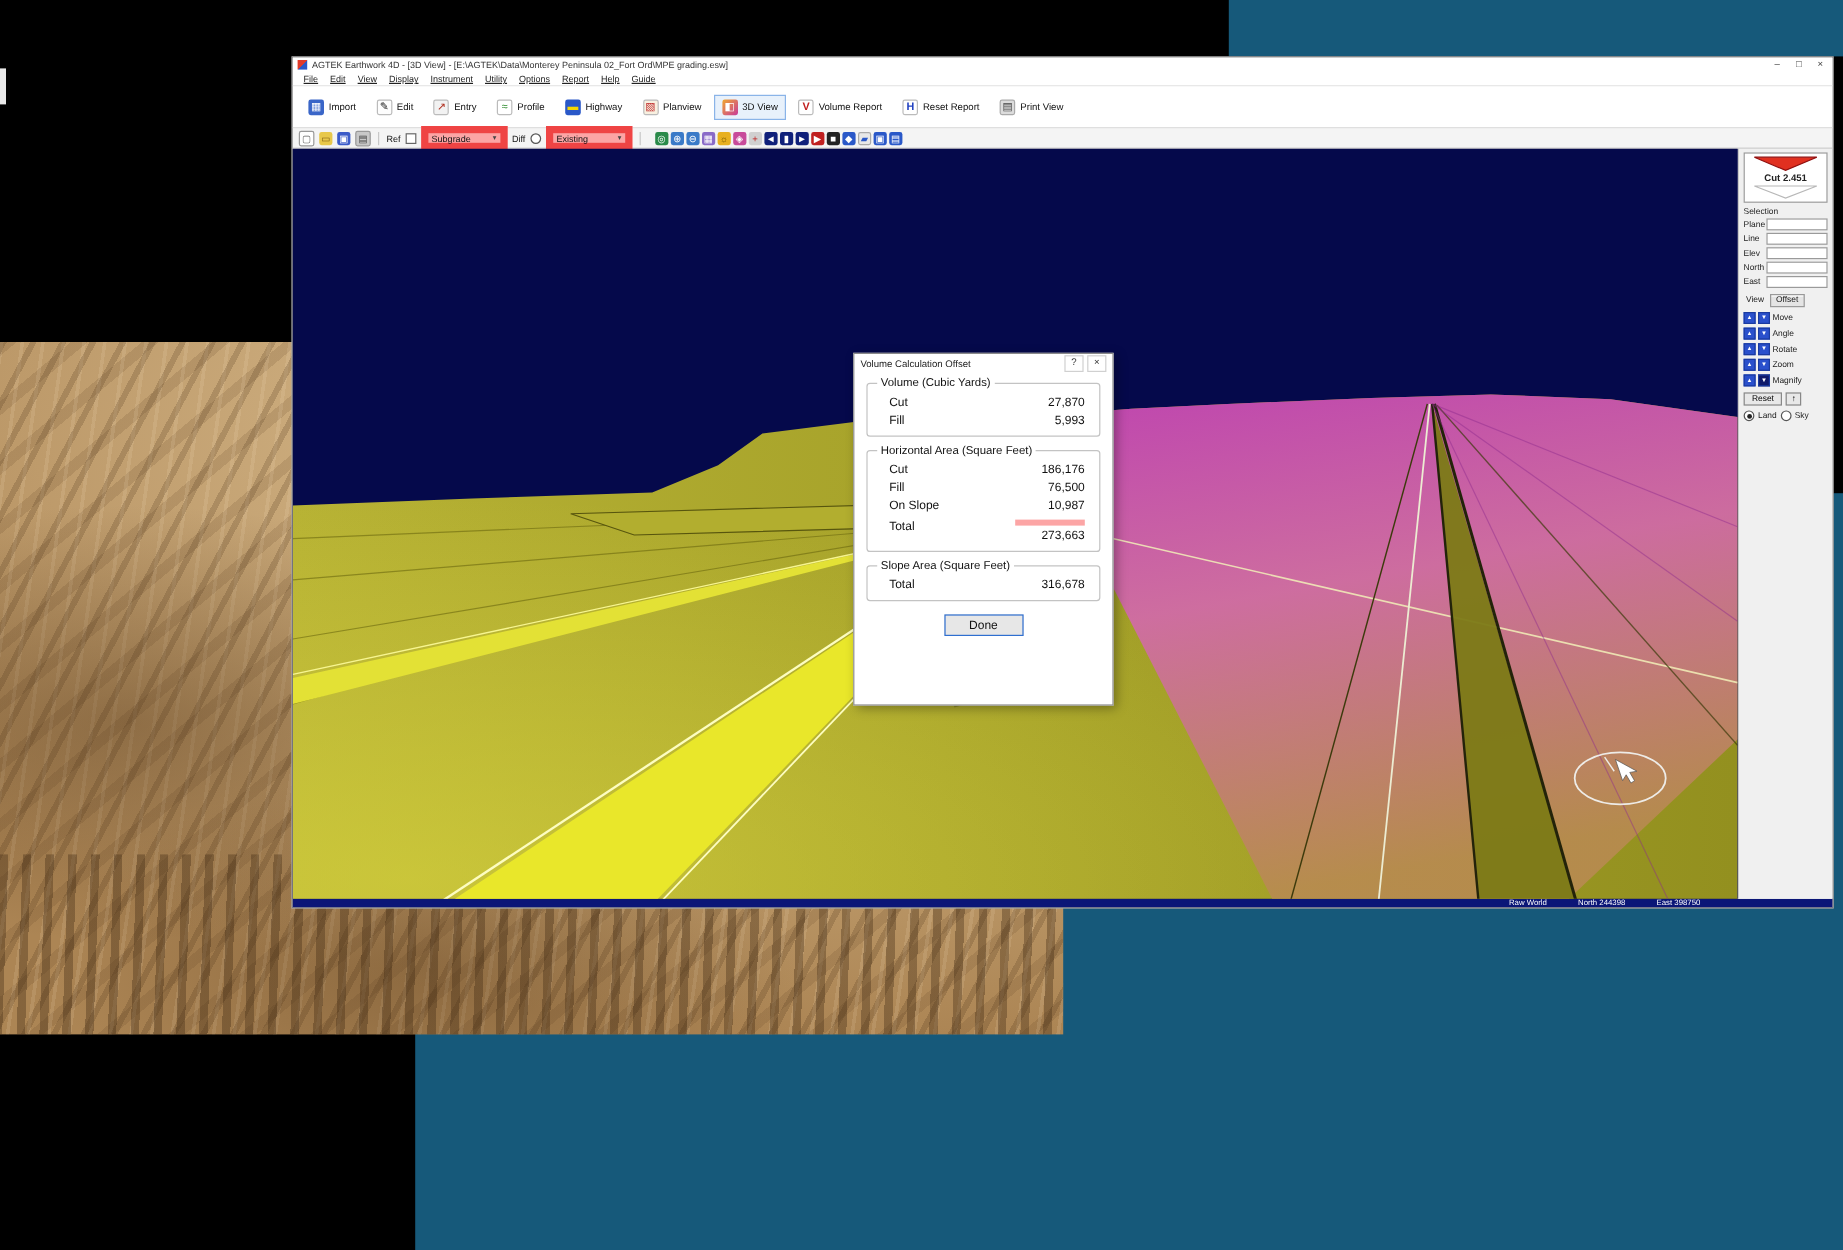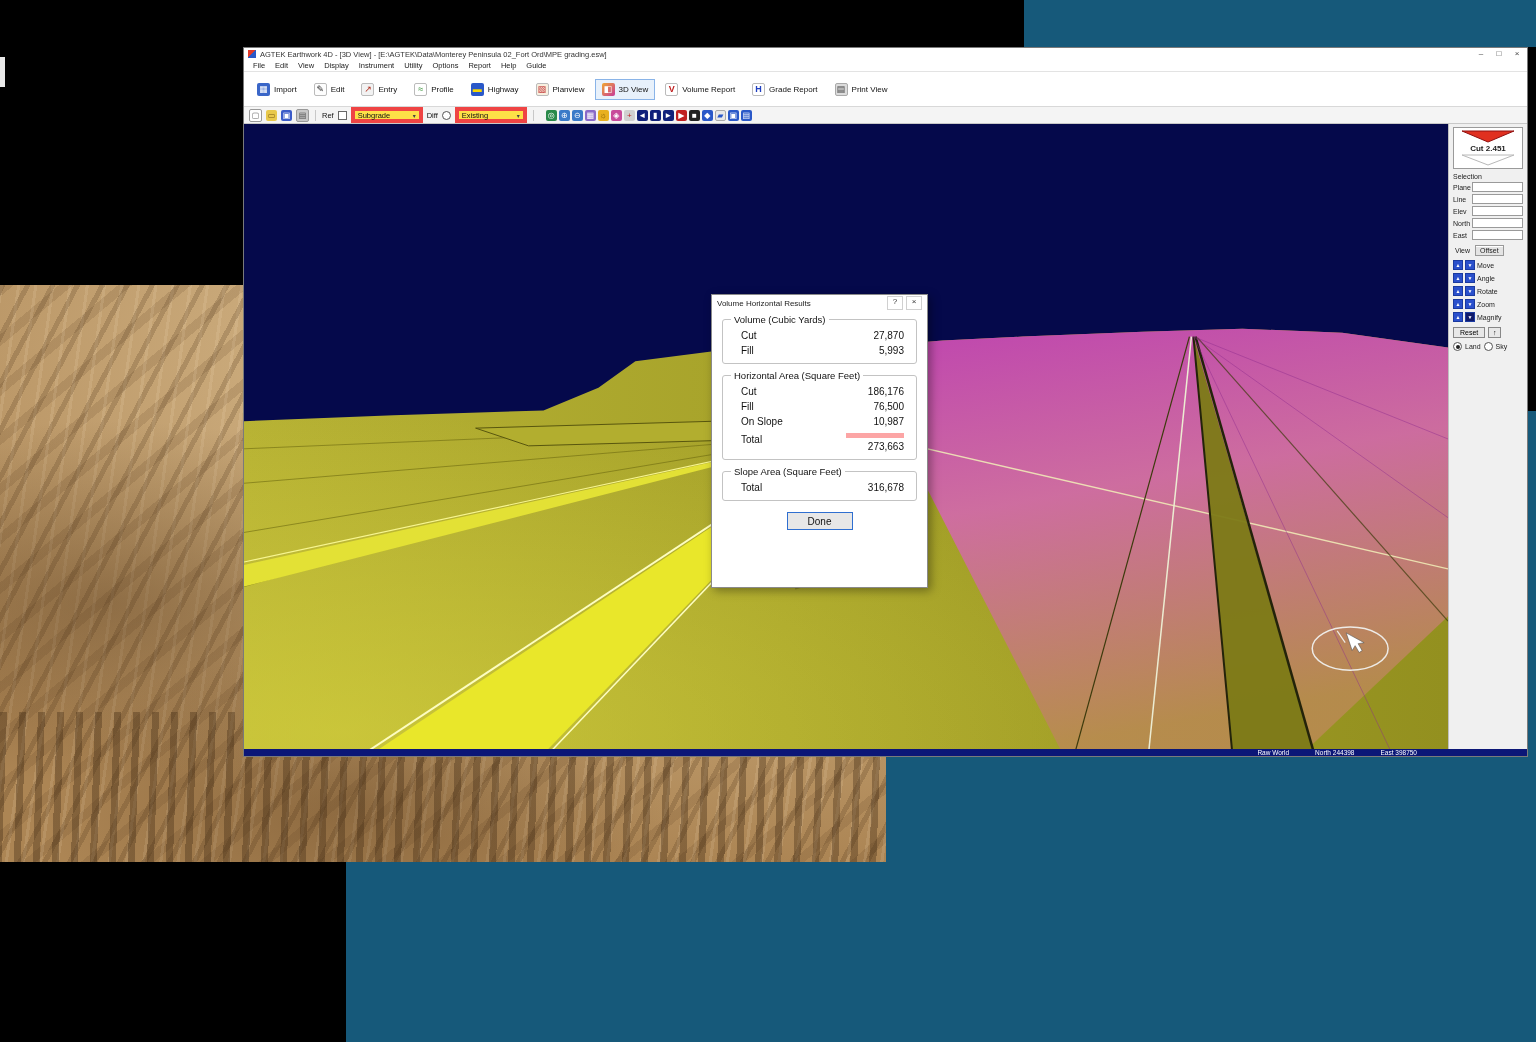--- a/index.html
+++ b/index.html
@@ -26,21 +26,21 @@
   .window{position:absolute;left:199px;top:47px;width:1285px;height:710px;background:#f0f0f0;
           border:1px solid #7a7a7a;box-sizing:border-box;display:flex;flex-direction:column;margin-left:44px;}
   .titlebar{height:12px;background:#fff;display:flex;align-items:center;gap:4px;padding:0 4px;flex:0 0 auto;}
   .app-icon{width:8px;height:8px;background:linear-gradient(135deg,#e03a2a 50%,#2a58c8 50%);flex:0 0 auto;}
   .title-text{flex:1;font-size:7.5px;color:#333;white-space:nowrap;overflow:hidden;}
   .winbtns{display:flex;gap:6px;}
   .winbtn{font-size:8px;line-height:10px;color:#444;width:12px;text-align:center;}
 
   .menubar{height:11px;background:#fff;display:flex;align-items:center;padding-left:4px;
            font-size:7.5px;color:#222;border-bottom:1px solid #e3e3e3;flex:0 0 auto;}
-  .menu-item{padding:0 5px;}
+  .menu-item{padding:0 5px;text-decoration:underline;}
 
   .toolbar{height:30px;background:#fff;display:flex;align-items:center;gap:3px;padding:2px 6px;
            border-bottom:1px solid #d8d8d8;flex:0 0 auto;}
   .tb{display:flex;align-items:center;gap:4px;padding:3px 6px;font-size:8px;color:#111;border:1px solid transparent;}
   .tb.active{border:1px solid #8ab4e8;background:#e8f1fb;}
   .tbi{width:13px;height:13px;display:inline-flex;align-items:center;justify-content:center;
        font-size:9px;color:#fff;border-radius:2px;box-sizing:border-box;}
   .i-import{background:#3a66c8;}
   .i-edit{background:#fdfdfd;color:#222;border:1px solid #bbb;}
   .i-entry{background:#f2f2f2;color:#b03020;border:1px solid #bbb;}
@@ -57,21 +57,21 @@
   .rb-icon{width:11px;height:11px;border-radius:2px;display:inline-flex;align-items:center;
            justify-content:center;font-size:8px;}
   .rb-new{background:#fff;border:1px solid #999;color:#666;}
   .rb-open{background:#e8c84a;color:#7a5a10;}
   .rb-save{background:#3a5ac8;color:#fff;}
   .rb-print{background:#c8c8c8;border:1px solid #999;color:#444;}
   .sep{width:1px;height:11px;background:#c8c8c8;margin:0 2px;}
   .chk{width:7px;height:7px;border:1px solid #666;background:#fff;display:inline-block;}
   .radio{width:7px;height:7px;border:1px solid #555;border-radius:50%;display:inline-block;background:#fff;position:relative;}
   .radio.sel::after{content:"";position:absolute;inset:1.5px;background:#222;border-radius:50%;}
-  .select{width:72px;height:11px;background:#fde047;border:4px solid #ef4444;font-size:7.5px;
+  .select{width:72px;height:11px;background:#fca5a5;border:6px solid #ef4444;font-size:7.5px;
           display:flex;align-items:center;justify-content:space-between;padding:4px 3px;box-sizing:border-box;}
   .select .arr{font-size:6px;color:#444;}
   .cluster{display:flex;gap:2px;margin-left:6px;}
   .ci{width:11px;height:11px;display:inline-flex;align-items:center;justify-content:center;
       font-size:8px;border-radius:2px;color:#fff;}
   .cluster .ci:nth-child(1){background:#2a8a4a;}
   .cluster .ci:nth-child(2){background:#3a7ac8;}
   .cluster .ci:nth-child(3){background:#3a7ac8;}
   .cluster .ci:nth-child(4){background:#8a6ac8;}
   .cluster .ci:nth-child(5){background:#e8b020;color:#7a5a00;}
@@ -197,21 +197,21 @@
       <div class="tb active">
         <span class="tbi i-3d">◧</span>
         <span>3D View</span>
       </div>
       <div class="tb">
         <span class="tbi i-volume">V</span>
         <span>Volume Report</span>
       </div>
       <div class="tb">
         <span class="tbi i-haul">H</span>
-        <span>Grade Report</span>
+        <span>Reset Report</span>
       </div>
       <div class="tb">
         <span class="tbi i-print">▤</span>
         <span>Print View</span>
       </div>
     </div>
 
     <div class="refbar">
       <span class="rb-icon rb-new">▢</span>
       <span class="rb-icon rb-open">▭</span>
@@ -314,21 +314,21 @@
           </g>
           <g>
             <ellipse cx="1108" cy="533" rx="38" ry="22" fill="none" stroke="#f0f0ee" stroke-width="1.5" opacity="0.95"></ellipse>
             <path d="M1095,515 L1103,527" stroke="#f0f0ee" stroke-width="1.2" opacity="0.95" fill="none"></path>
             <path d="M1104,517 l6,18 l3,-5 l4,7 l3,-2 l-4,-7 l6,-1 z" fill="#ffffff" stroke="#555" stroke-width="0.6"></path>
           </g>
         </svg>
 
         <div class="dialog" style="left:467px;top:170px;">
           <div class="dlg-title">
-            <span class="t">Volume Horizontal Results</span>
+            <span class="t">Volume Calculation Offset</span>
             <span class="dlg-btn">?</span>
             <span class="dlg-btn">×</span>
           </div>
           <div class="dlg-body">
             <div class="group">
               <span class="group-title">Volume (Cubic Yards)</span>
               <div class="grow">
                 <span>Cut</span>
                 <span class="val">27,870</span>
               </div>

